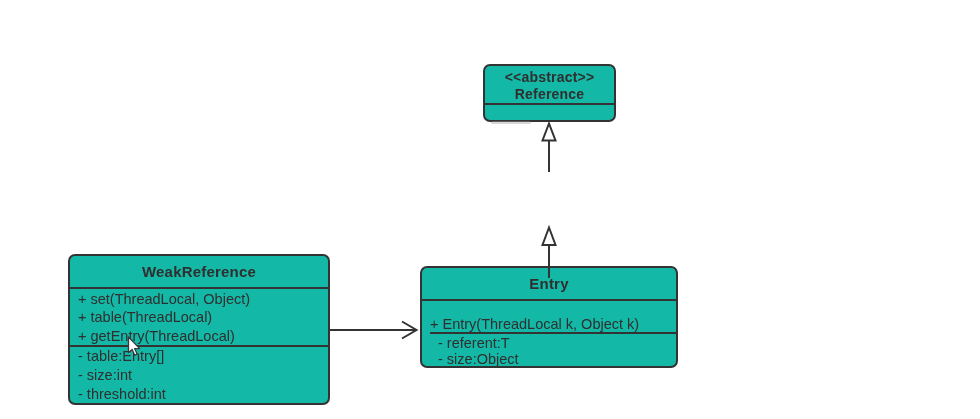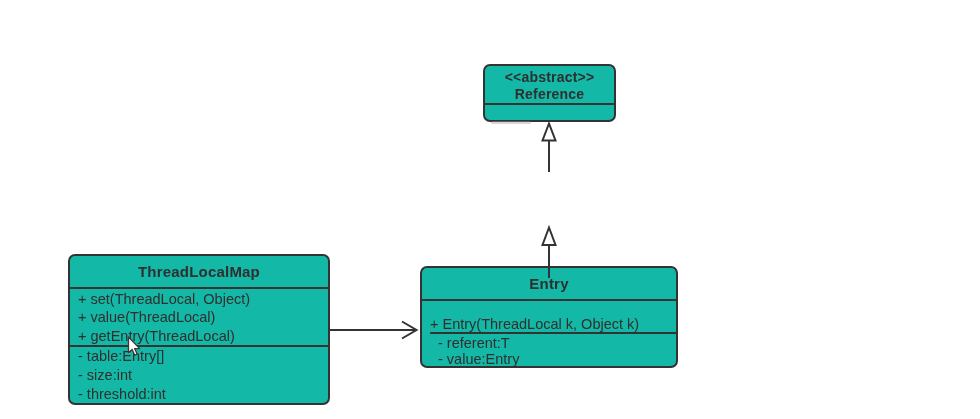--- a/index.html
+++ b/index.html
@@ -107,29 +107,29 @@
   </div>
 
 
   <div class="uml-class" id="box-entry">
     <div class="compartment cls-title">Entry</div>
     <div class="compartment methods">
       <div class="member">+ Entry(ThreadLocal k, Object k)</div>
     </div>
     <div class="compartment attrs grow">
       <div class="member">- referent:T</div>
-      <div class="member">- value:Entry</div>
+      <div class="member">- size:Object</div>
     </div>
   </div>
 
   <div class="uml-class" id="box-threadlocalmap">
-    <div class="compartment cls-title">ThreadLocalMap</div>
+    <div class="compartment cls-title">WeakReference</div>
     <div class="compartment methods">
       <div class="member">+ set(ThreadLocal, Object)</div>
-      <div class="member">+ value(ThreadLocal)</div>
+      <div class="member">+ table(ThreadLocal)</div>
       <div class="member">+ getEntry(ThreadLocal)</div>
     </div>
     <div class="compartment attrs grow">
       <div class="member">- table:Entry[]</div>
       <div class="member">- size:int</div>
       <div class="member">- threshold:int</div>
     </div>
   </div>
 
   <svg class="overlay" width="980" height="419" viewBox="0 0 980 419">

